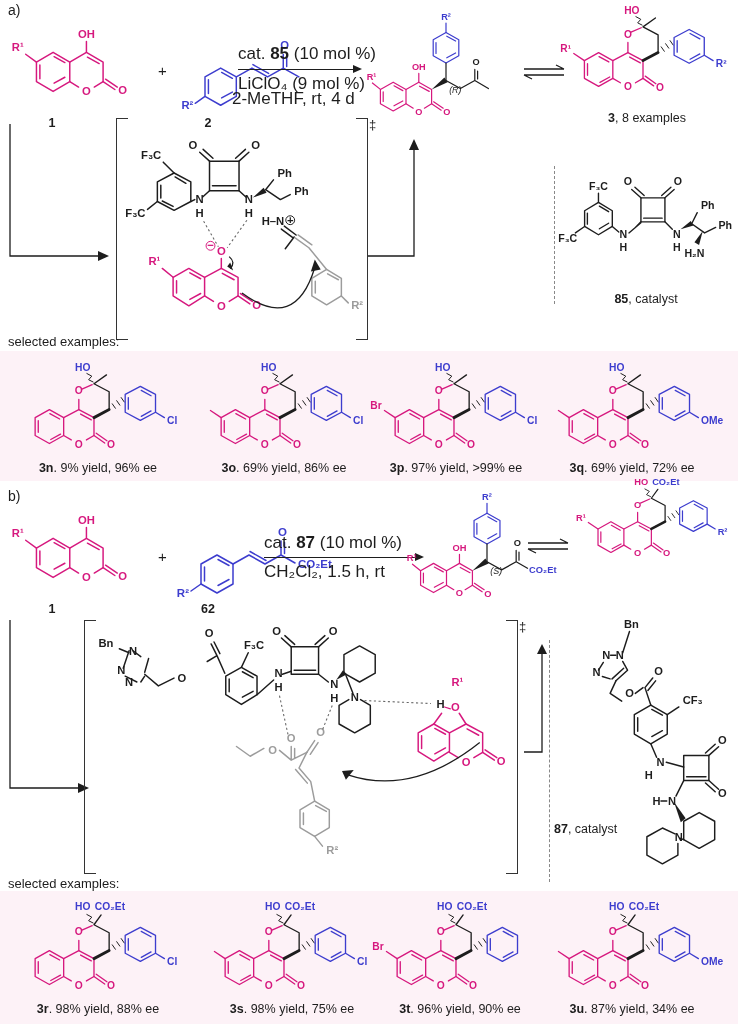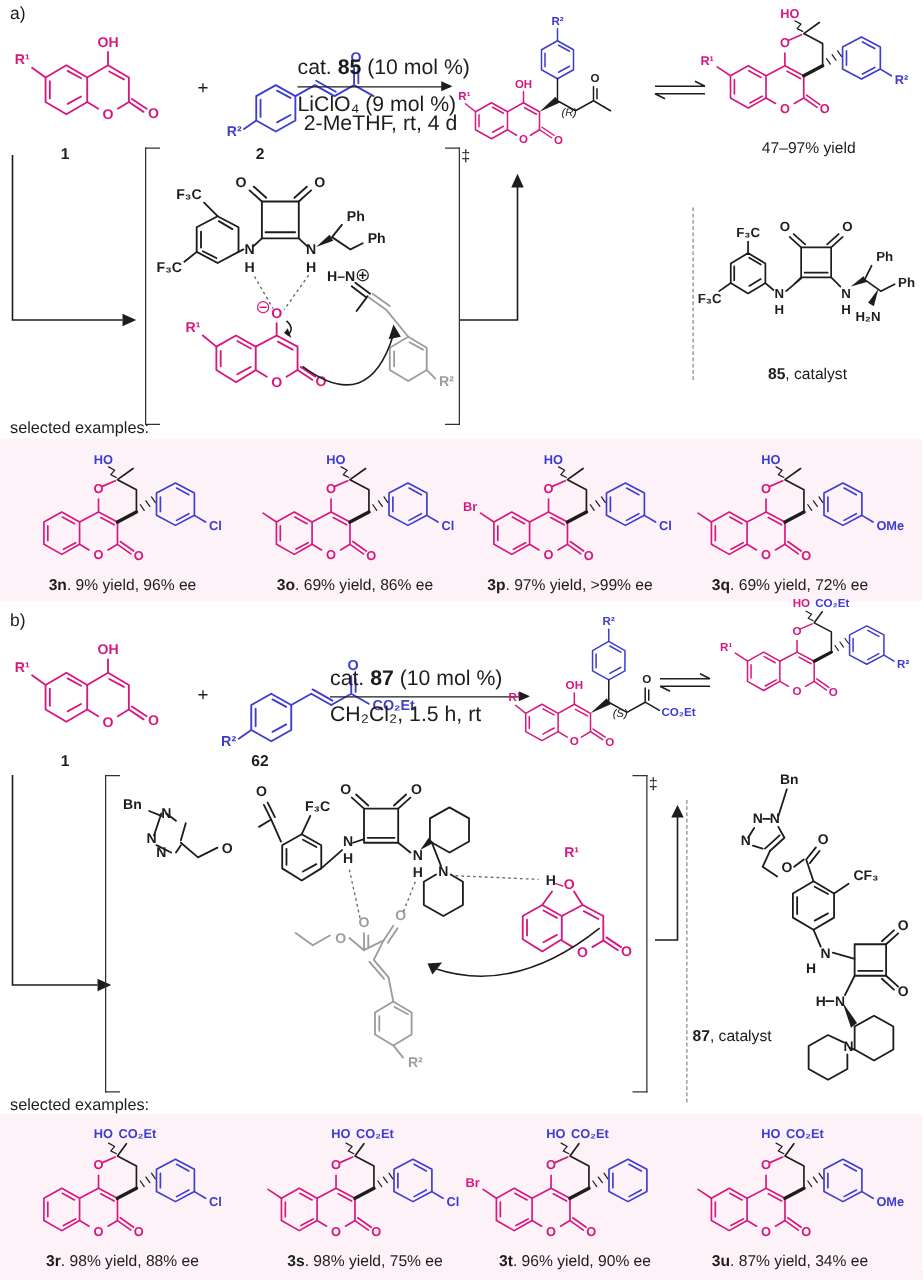--- a/index.html
+++ b/index.html
@@ -67,21 +67,21 @@
       <path d="M61 52L77 43L93 52M78 39.5L94 48.5M93 52L109 43M109 43L109 29M112.5 41.5L112.5 30.5M109 43L125 52"></path>
     </g>
     <text class="bl-t" x="17" y="85" text-anchor="end">R²</text>
     <text class="bl-t" x="110.5" y="24" text-anchor="middle">O</text>
   </svg>
   <div class="cap" style="left:168px;top:116px;width:80px"><b>2</b></div>
 
   <div class="cond" style="left:238px;top:44px;width:124px"><span>cat. </span><b>85</b><span> (10 mol %)</span></div>
   <div class="rarrow" style="left:238px;top:69px;width:122px"></div>
   <div class="cond" style="left:238px;top:74px;width:124px">LiClO₄ (9 mol %)</div>
-  <div class="cond" style="left:243px;top:89px;width:124px">2-MeTHF, rt, 4 d</div>
+  <div class="cond" style="left:232px;top:89px;width:124px">2-MeTHF, rt, 4 d</div>
 
   <svg class="abs" style="left:366px;top:6px;width:160px;height:122px" viewBox="0 0 200 152">
     <g class="bonds bl">
       <path d="M84 42L100 33L116 42L116 62L100 71L84 62Z"></path>
       <path d="M87.5 59L87.5 45.5M101 37.5L112 43.5M112 58.5L101 64.5"></path>
       <path d="M100 33L100 21"></path>
     </g>
     <text class="bl-t" x="100" y="17" text-anchor="middle">R²</text>
     <g class="bonds mg">
       <path d="M34 95L50 104L50 122L34 131L18 122L18 104Z"></path>
@@ -127,21 +127,21 @@
     </g>
     <text class="mg-t" x="94" y="16" text-anchor="end">HO</text>
     <g class="bonds bl">
       <path d="M133 42L150 33L167 42L167 62L150 71L133 62Z"></path>
       <path d="M136.5 58.5L136.5 45.5M151 37.5L162 43.5M162 60.5L151 66.5"></path>
       <line x1="167" y1="62" x2="177" y2="68"></line>
     </g>
     <text class="bl-t" x="180" y="75">R²</text>
   </svg>
   <div class="txt" style="left:556px;top:110px;width:182px">
-    <div>47–97% yield</div>
+    <div><b>3</b><span>, 8 examples</span></div>
   </div>
 
   <svg class="abs" style="left:4px;top:122px;width:112px;height:140px" viewBox="0 0 112 140">
     <path class="arr" d="M6 2V134H94"></path>
       <polygon class="ah" points="94,129 94,139 105,134"></polygon>
   </svg>
   <svg class="abs" style="left:366px;top:136px;width:62px;height:126px" viewBox="0 0 62 126">
     <path class="arr" d="M2 120H48V12"></path>
       <polygon class="ah" points="43,14 53,14 48,3"></polygon>
   </svg>

